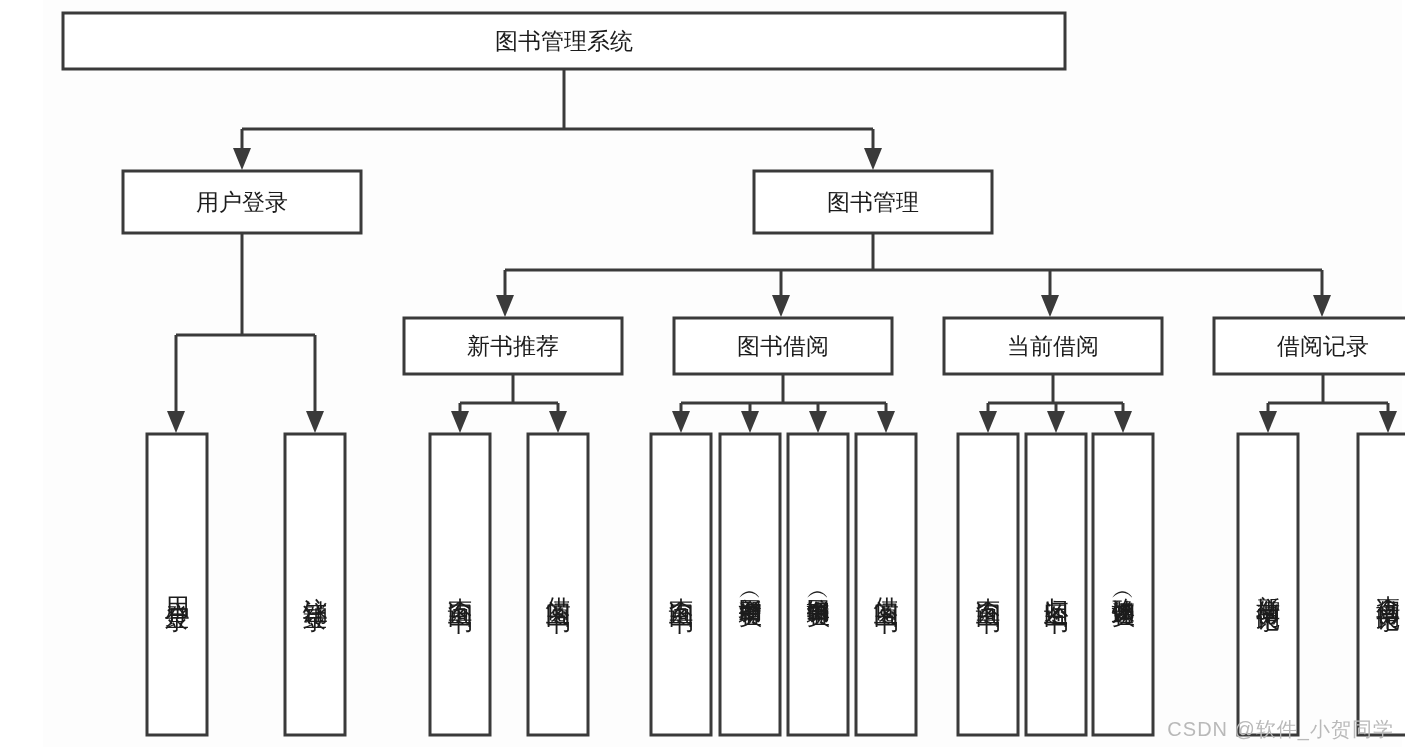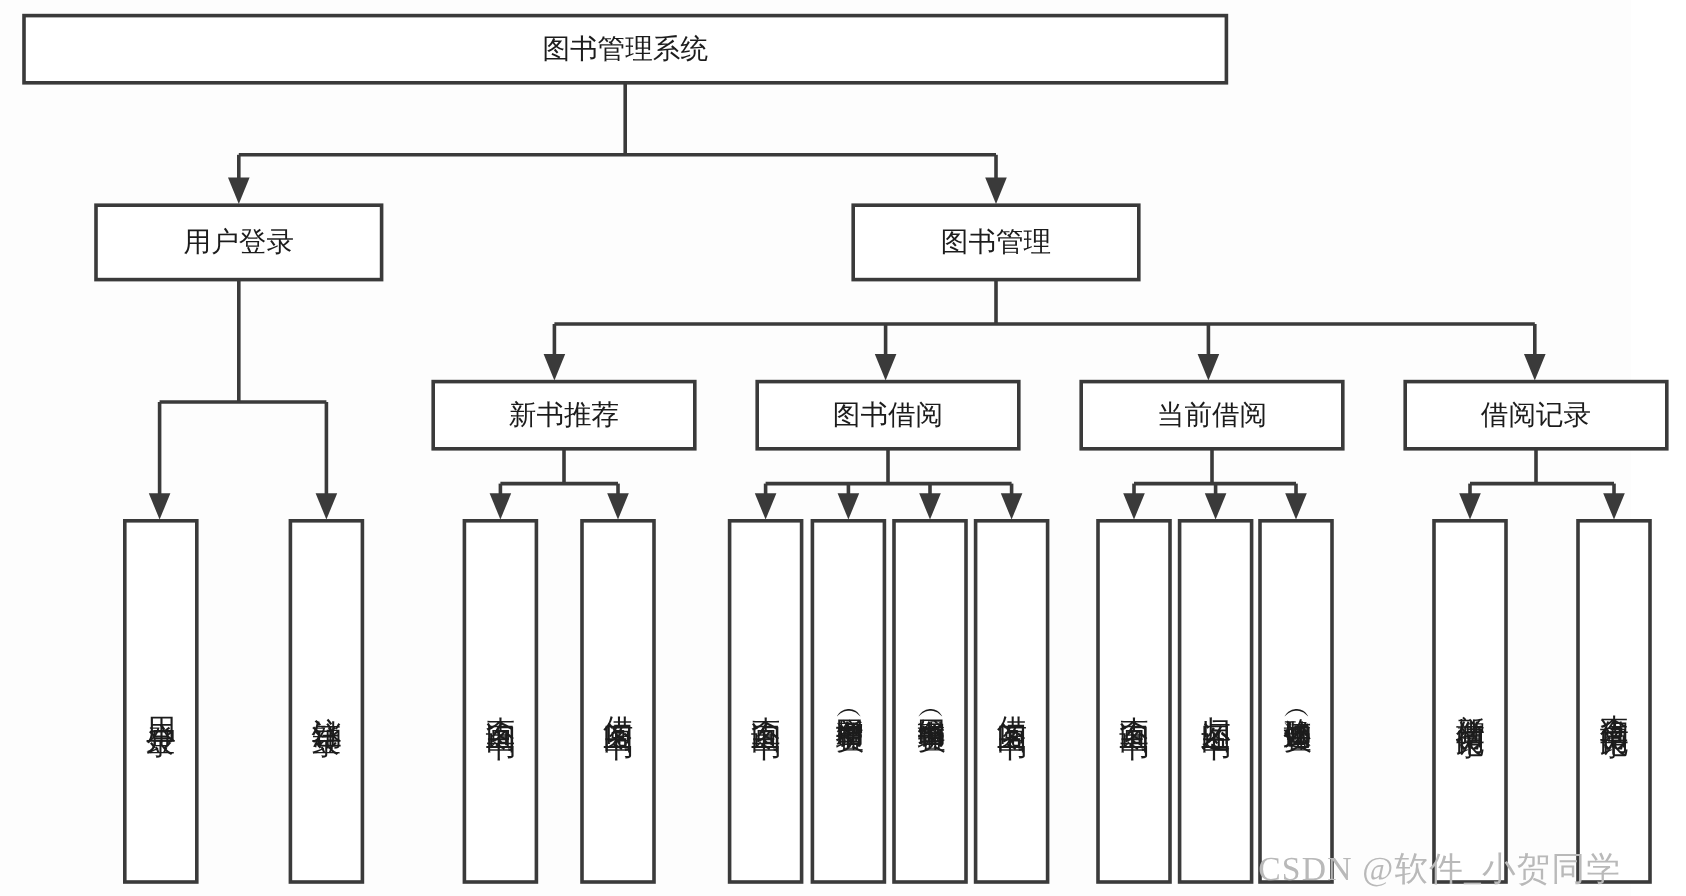--- a/index.html
+++ b/index.html
@@ -1,21 +1,21 @@
 <!DOCTYPE html>
 <html><head>
 <meta charset="utf-8">
 <title>图书管理系统 功能结构图</title>
 <style>
   html,body{margin:0;padding:0;background:#ffffff;}
   body{
     font-family:"Liberation Sans","DejaVu Sans",sans-serif;
     width:1405px;height:747px;overflow:hidden;
   }
-  #diagram-root{position:relative;width:1359px;height:747px;background:#fdfdfd;}
+  #diagram-root{position:relative;width:1359px;height:747px;background:#fdfdfd;margin-left:43px;}
   svg#tree-svg{position:absolute;left:0;top:0;width:1405px;height:747px;display:block;}
 
   .node-box{
     fill:#ffffff;
     stroke:#3a3a3a;
     stroke-width:3;
   }
   .node-label-h{
     font-family:"DejaVu Sans","Liberation Sans",sans-serif;
     font-size:23px;
@@ -42,22 +42,22 @@
     letter-spacing:4px;
     color:#1c1c1c;
     white-space:nowrap;
     text-align:center;
     pointer-events:none;
   }
   .watermark{
     position:absolute;
     right:8px;
     bottom:4px;
-    font-family:Liberation Serif, serif;
-    font-size:28px;
+    font-family:Liberation Sans, sans-serif;
+    font-size:20px;
     color:#b9b9b9;
     letter-spacing:1px;
     white-space:nowrap;
   }
 </style>
 </head>
 <body>
 
 <div id="diagram-root">
 

